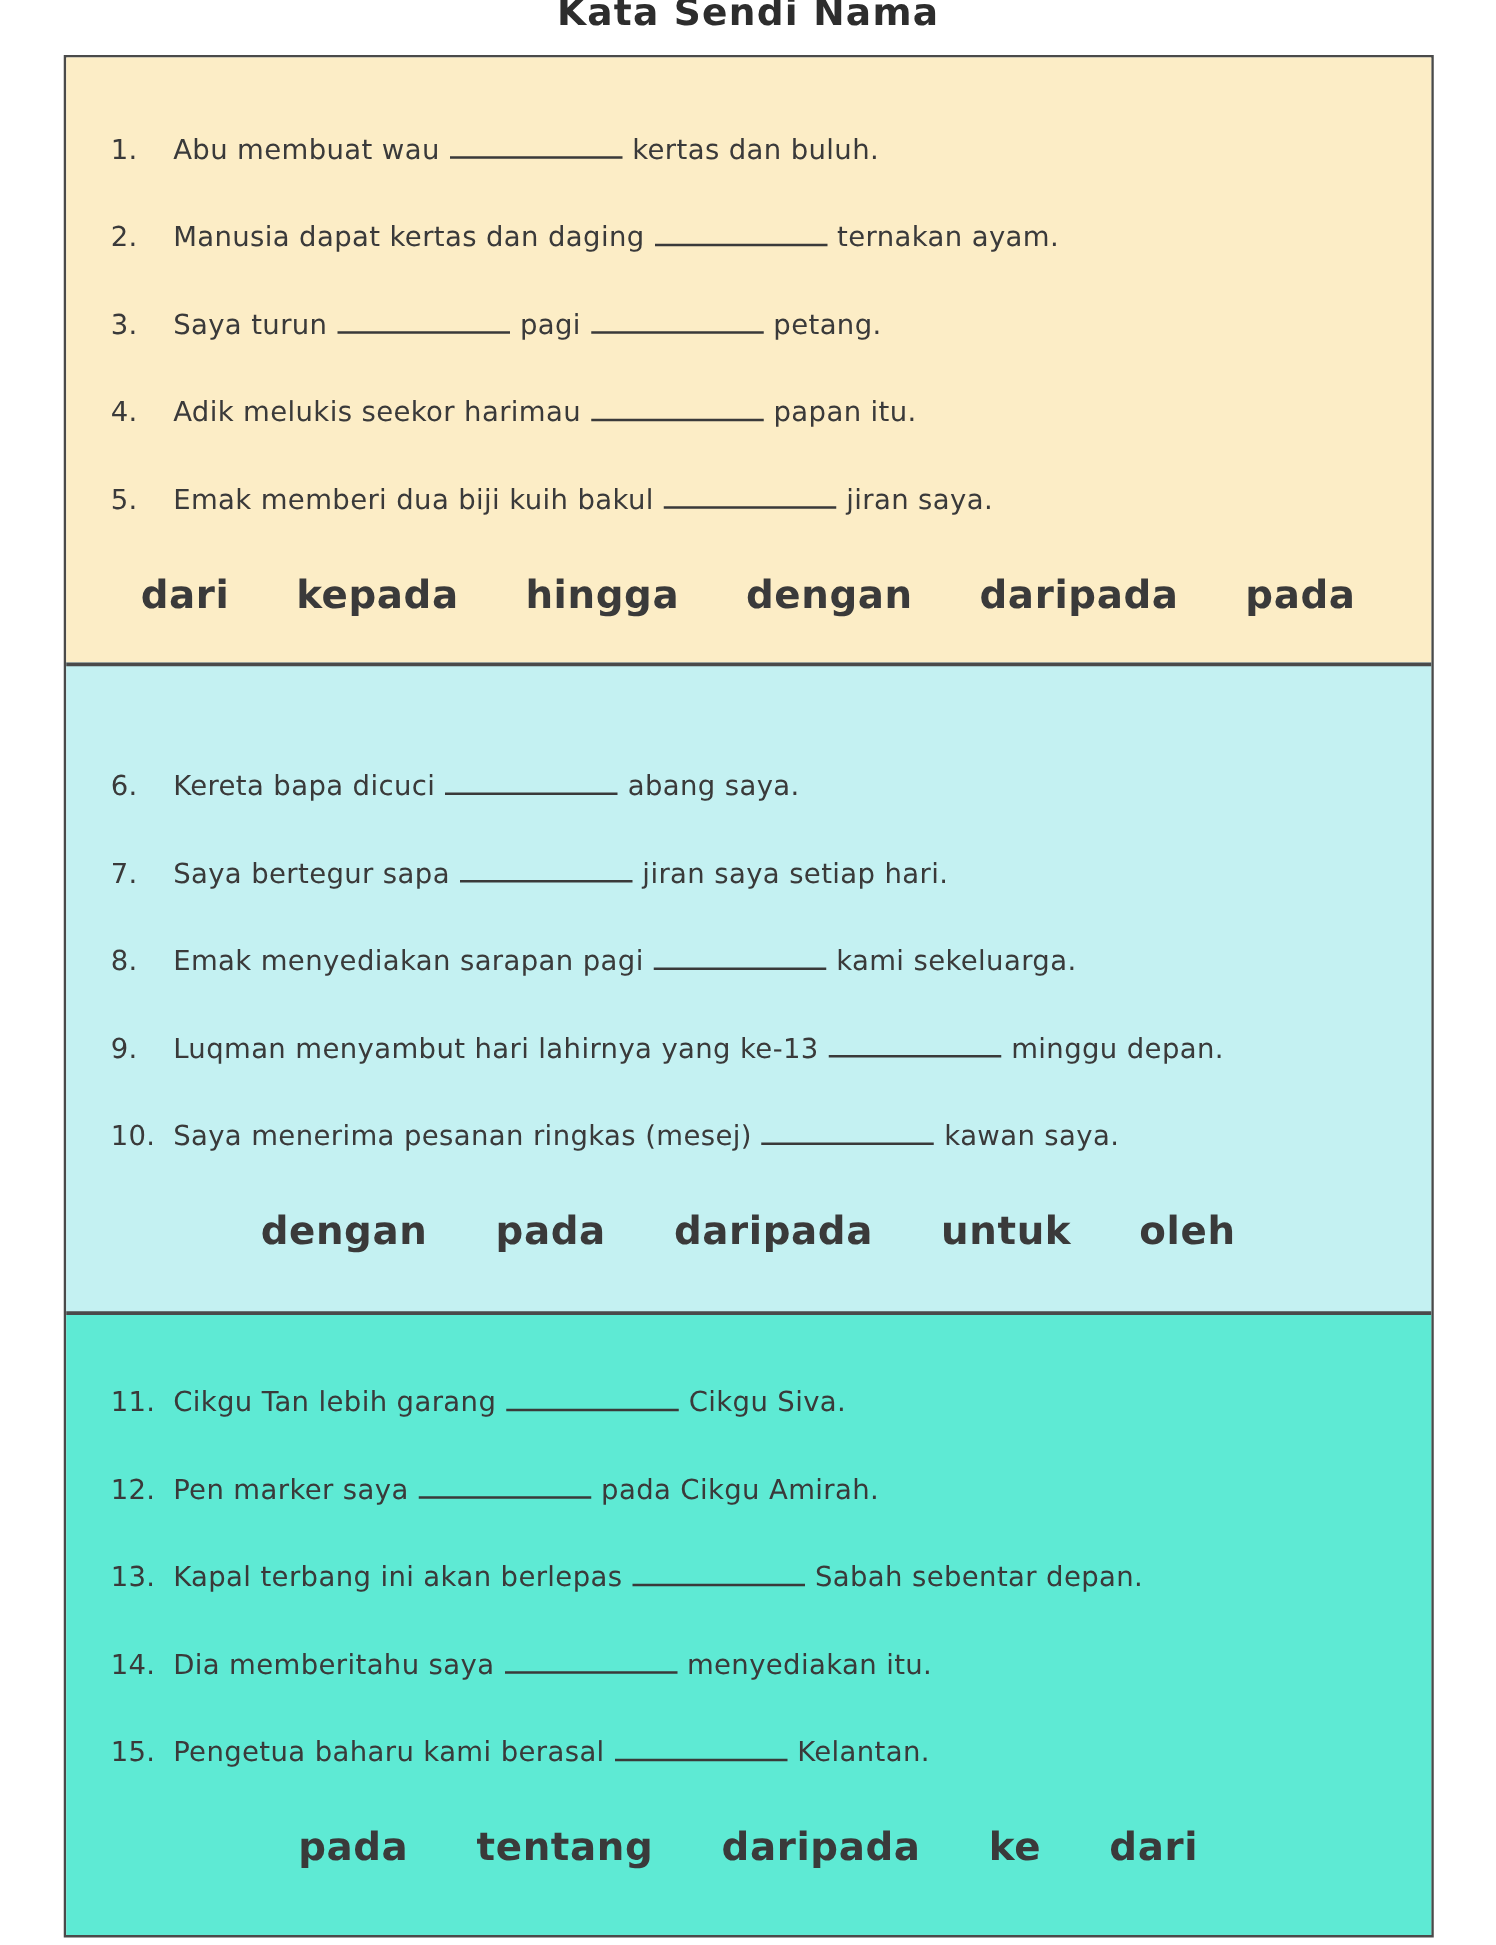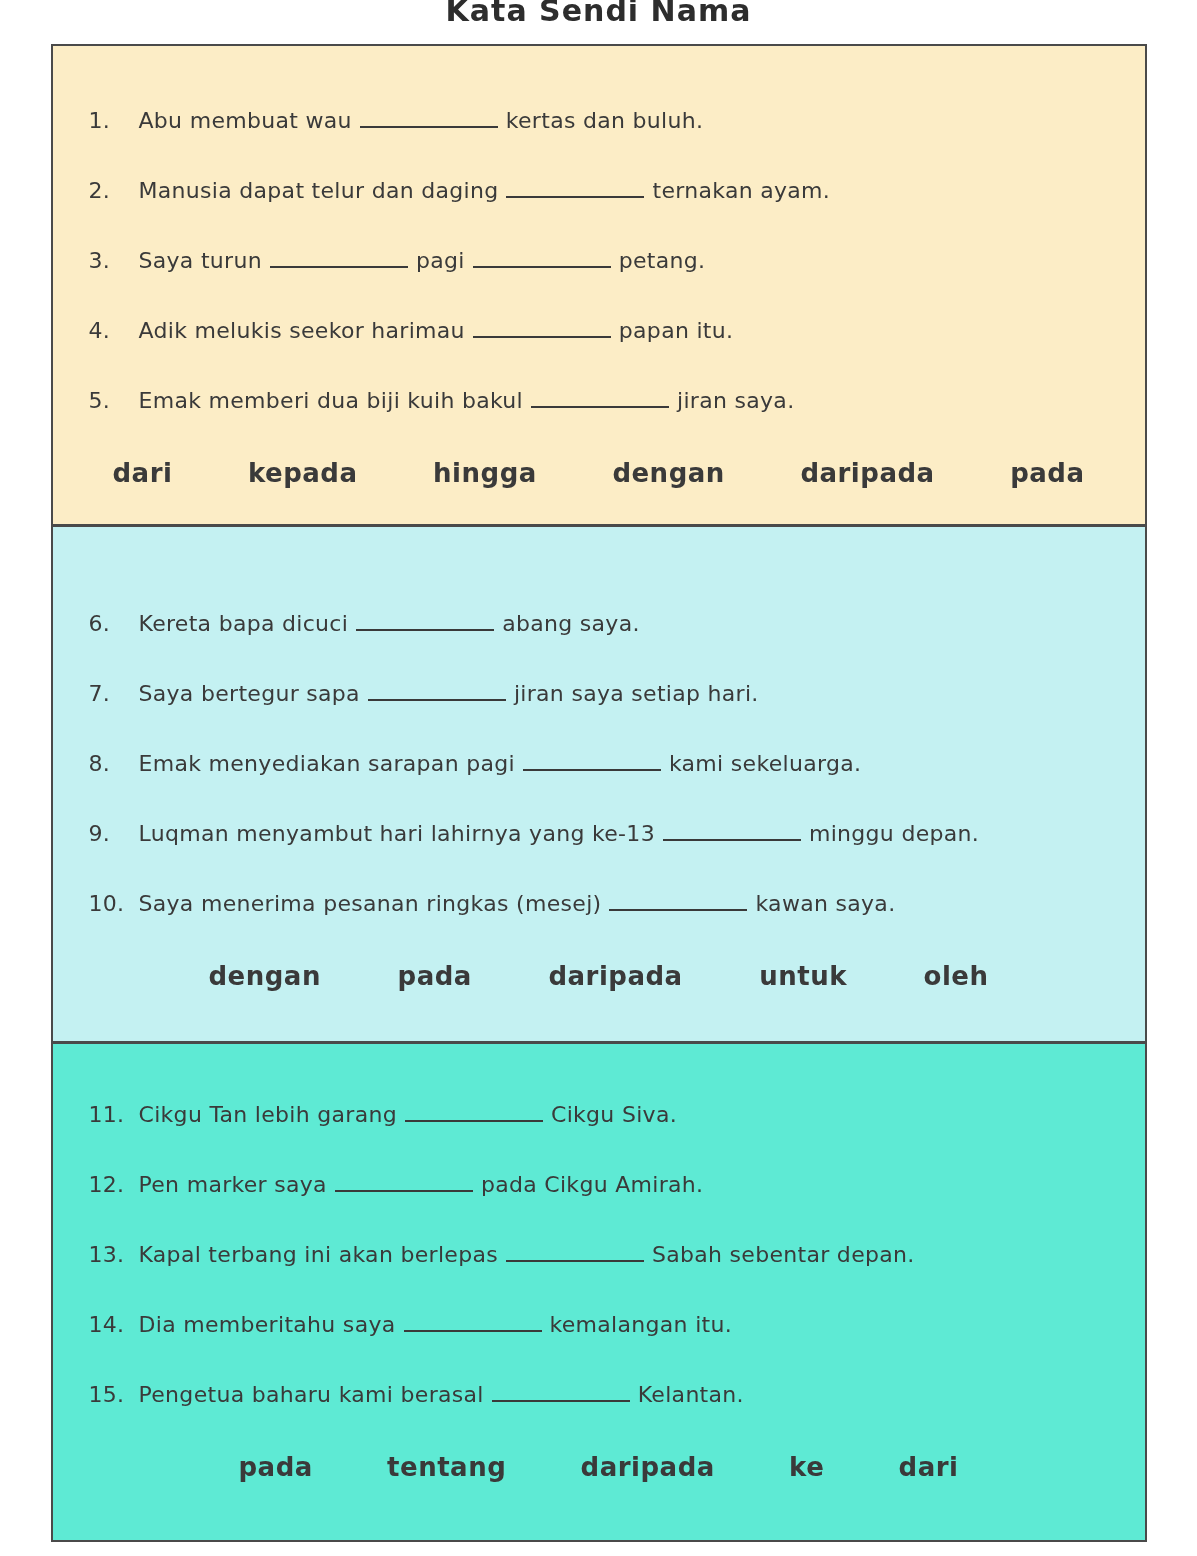--- a/index.html
+++ b/index.html
@@ -68,21 +68,21 @@
     height: 18px;
     border-bottom: 2px solid #3a3a3a;
     margin: 0 8px;
     vertical-align: baseline;
   }
 
   .word-bank {
     display: flex;
     justify-content: space-between;
     align-items: baseline;
-    font-size: 26px;
+    font-size: 31px;
     font-weight: bold;
     margin-top: 18px;
     letter-spacing: 0.5px;
   }
   .section-1 .word-bank { padding: 0 32px; }
   .section-2 .word-bank { padding: 0 128px; margin-top: 24px; }
   .section-3 .word-bank { padding: 0 158px; margin-top: 26px; }
 </style>
 </head>
 <body>
@@ -91,21 +91,21 @@
   <h1 class="title">Kata Sendi Nama</h1>
   <div class="worksheet" id="worksheet">
       <div class="section section-1" style="background: rgb(252, 237, 198);">
         <div class="questions">
           <div class="question">
             <span class="qnum">1.</span>
             <span class="qtext"><span class="seg">Abu membuat wau</span><span class="blank"></span><span class="seg">kertas dan buluh.</span></span>
           </div>
           <div class="question">
             <span class="qnum">2.</span>
-            <span class="qtext"><span class="seg">Manusia dapat telur dan daging</span><span class="blank"></span><span class="seg">ternakan ayam.</span></span>
+            <span class="qtext"><span class="seg">Manusia dapat kertas dan daging</span><span class="blank"></span><span class="seg">ternakan ayam.</span></span>
           </div>
           <div class="question">
             <span class="qnum">3.</span>
             <span class="qtext"><span class="seg">Saya turun</span><span class="blank"></span><span class="seg">pagi</span><span class="blank"></span><span class="seg">petang.</span></span>
           </div>
           <div class="question">
             <span class="qnum">4.</span>
             <span class="qtext"><span class="seg">Adik melukis seekor harimau</span><span class="blank"></span><span class="seg">papan itu.</span></span>
           </div>
           <div class="question">
@@ -162,21 +162,21 @@
           <div class="question">
             <span class="qnum">12.</span>
             <span class="qtext"><span class="seg">Pen marker saya</span><span class="blank"></span><span class="seg">pada Cikgu Amirah.</span></span>
           </div>
           <div class="question">
             <span class="qnum">13.</span>
             <span class="qtext"><span class="seg">Kapal terbang ini akan berlepas</span><span class="blank"></span><span class="seg">Sabah sebentar depan.</span></span>
           </div>
           <div class="question">
             <span class="qnum">14.</span>
-            <span class="qtext"><span class="seg">Dia memberitahu saya</span><span class="blank"></span><span class="seg">kemalangan itu.</span></span>
+            <span class="qtext"><span class="seg">Dia memberitahu saya</span><span class="blank"></span><span class="seg">menyediakan itu.</span></span>
           </div>
           <div class="question">
             <span class="qnum">15.</span>
             <span class="qtext"><span class="seg">Pengetua baharu kami berasal</span><span class="blank"></span><span class="seg">Kelantan.</span></span>
           </div>
         </div>
         <div class="word-bank">
           <span class="word">pada</span>
           <span class="word">tentang</span>
           <span class="word">daripada</span>

